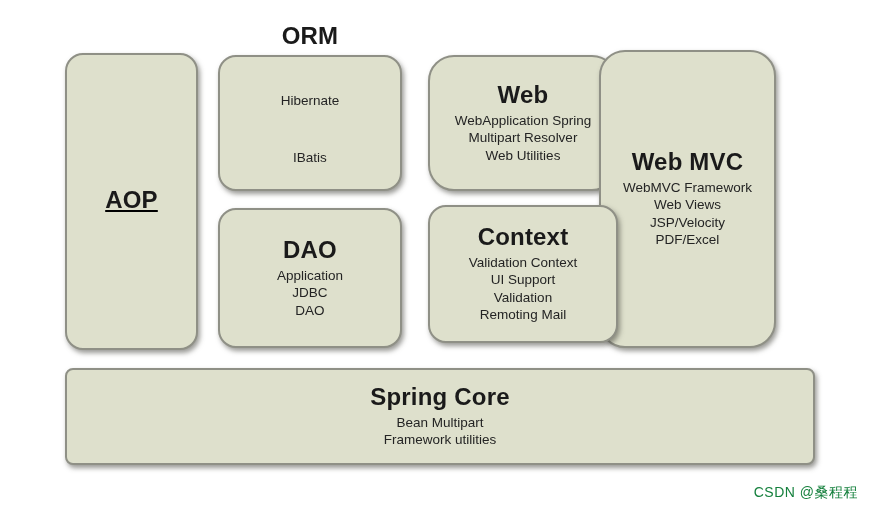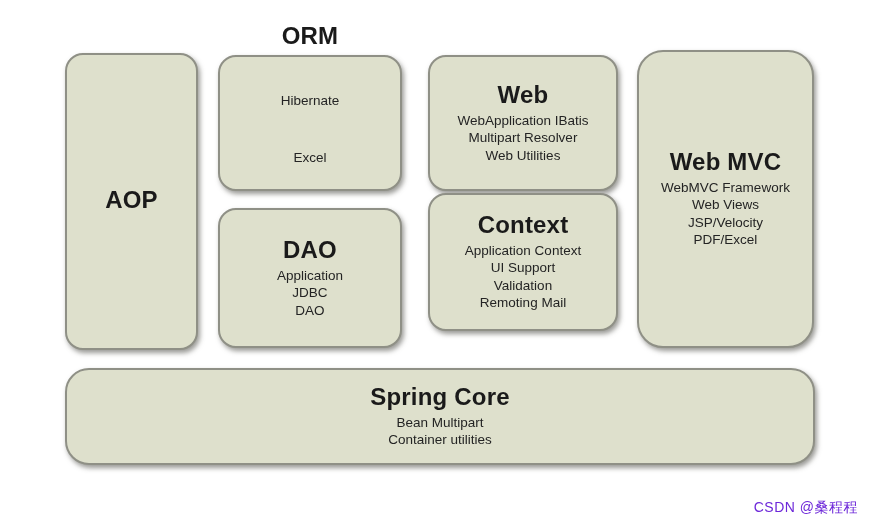--- a/index.html
+++ b/index.html
@@ -35,55 +35,55 @@
     color: #1a1a1a;
     letter-spacing: 0.2px;
     margin-bottom: 3px;
   }
   .box-item {
     font-size: 13.5px;
     line-height: 17.5px;
     color: #242424;
   }
   
-  .box-aop      { left: 65px;  top: 53px;  width: 133px; height: 297px; }
+  .box-aop      { left: 65px;  top: 53px;  width: 133px; height: 297px; text-decoration: underline; }
   .box-orm      { left: 218px; top: 55px;  width: 184px; height: 136px; gap: 39px; }
-  .box-web      { left: 428px; top: 55px;  width: 190px; height: 136px; }
-  .box-webmvc   { left: 637px; top: 50px;  width: 177px; height: 298px; border-radius: 26px; }
+  .box-web      { left: 428px; top: 55px;  width: 190px; height: 136px; border-radius: 26px; }
+  .box-webmvc   { left: 599px; top: 50px;  width: 177px; height: 298px; border-radius: 26px; }
   .box-dao      { left: 218px; top: 208px; width: 184px; height: 140px; }
-  .box-context  { left: 428px; top: 193px; width: 190px; height: 138px; }
-  .box-core     { left: 65px;  top: 368px; width: 750px; height: 97px; border-radius: 24px; }
+  .box-context  { left: 428px; top: 205px; width: 190px; height: 138px; }
+  .box-core     { left: 65px;  top: 368px; width: 750px; height: 97px; border-radius: 8px; }
   .watermark {
     position: absolute;
     right: 17px;
-    bottom: 4px;
+    bottom: 19px;
     font-size: 14px;
-    color: #6d28d9;
+    color: #15803d;
     letter-spacing: 0.5px;
   }
 </style>
 </head>
 <body>
 
 <div class="canvas">
 
   <div class="box box-aop">
     <div class="box-title">AOP</div>
   </div>
 
   <div class="box box-orm">
     <div class="box-title">ORM</div>
     <div class="box-item">Hibernate</div>
-    <div class="box-item">Excel</div>
+    <div class="box-item">IBatis</div>
     <div class="box-item">JDO</div>
   </div>
 
   <div class="box box-web">
     <div class="box-title">Web</div>
-    <div class="box-item">WebApplication IBatis</div>
+    <div class="box-item">WebApplication Spring</div>
     <div class="box-item">Multipart Resolver</div>
     <div class="box-item">Web Utilities</div>
   </div>
 
   <div class="box box-webmvc">
     <div class="box-title">Web MVC</div>
     <div class="box-item">WebMVC Framework</div>
     <div class="box-item">Web Views</div>
     <div class="box-item">JSP/Velocity</div>
     <div class="box-item">PDF/Excel</div>
@@ -91,27 +91,27 @@
 
   <div class="box box-dao">
     <div class="box-title">DAO</div>
     <div class="box-item">Application</div>
     <div class="box-item">JDBC</div>
     <div class="box-item">DAO</div>
   </div>
 
   <div class="box box-context">
     <div class="box-title">Context</div>
-    <div class="box-item">Application Context</div>
+    <div class="box-item">Validation Context</div>
     <div class="box-item">UI Support</div>
     <div class="box-item">Validation</div>
     <div class="box-item">Remoting Mail</div>
   </div>
 
   <div class="box box-core">
     <div class="box-title">Spring Core</div>
     <div class="box-item">Bean Multipart</div>
-    <div class="box-item">Container utilities</div>
+    <div class="box-item">Framework utilities</div>
   </div>
 
   <div class="watermark">CSDN @桑程程</div>
 
 </div>
 
 </body></html>

